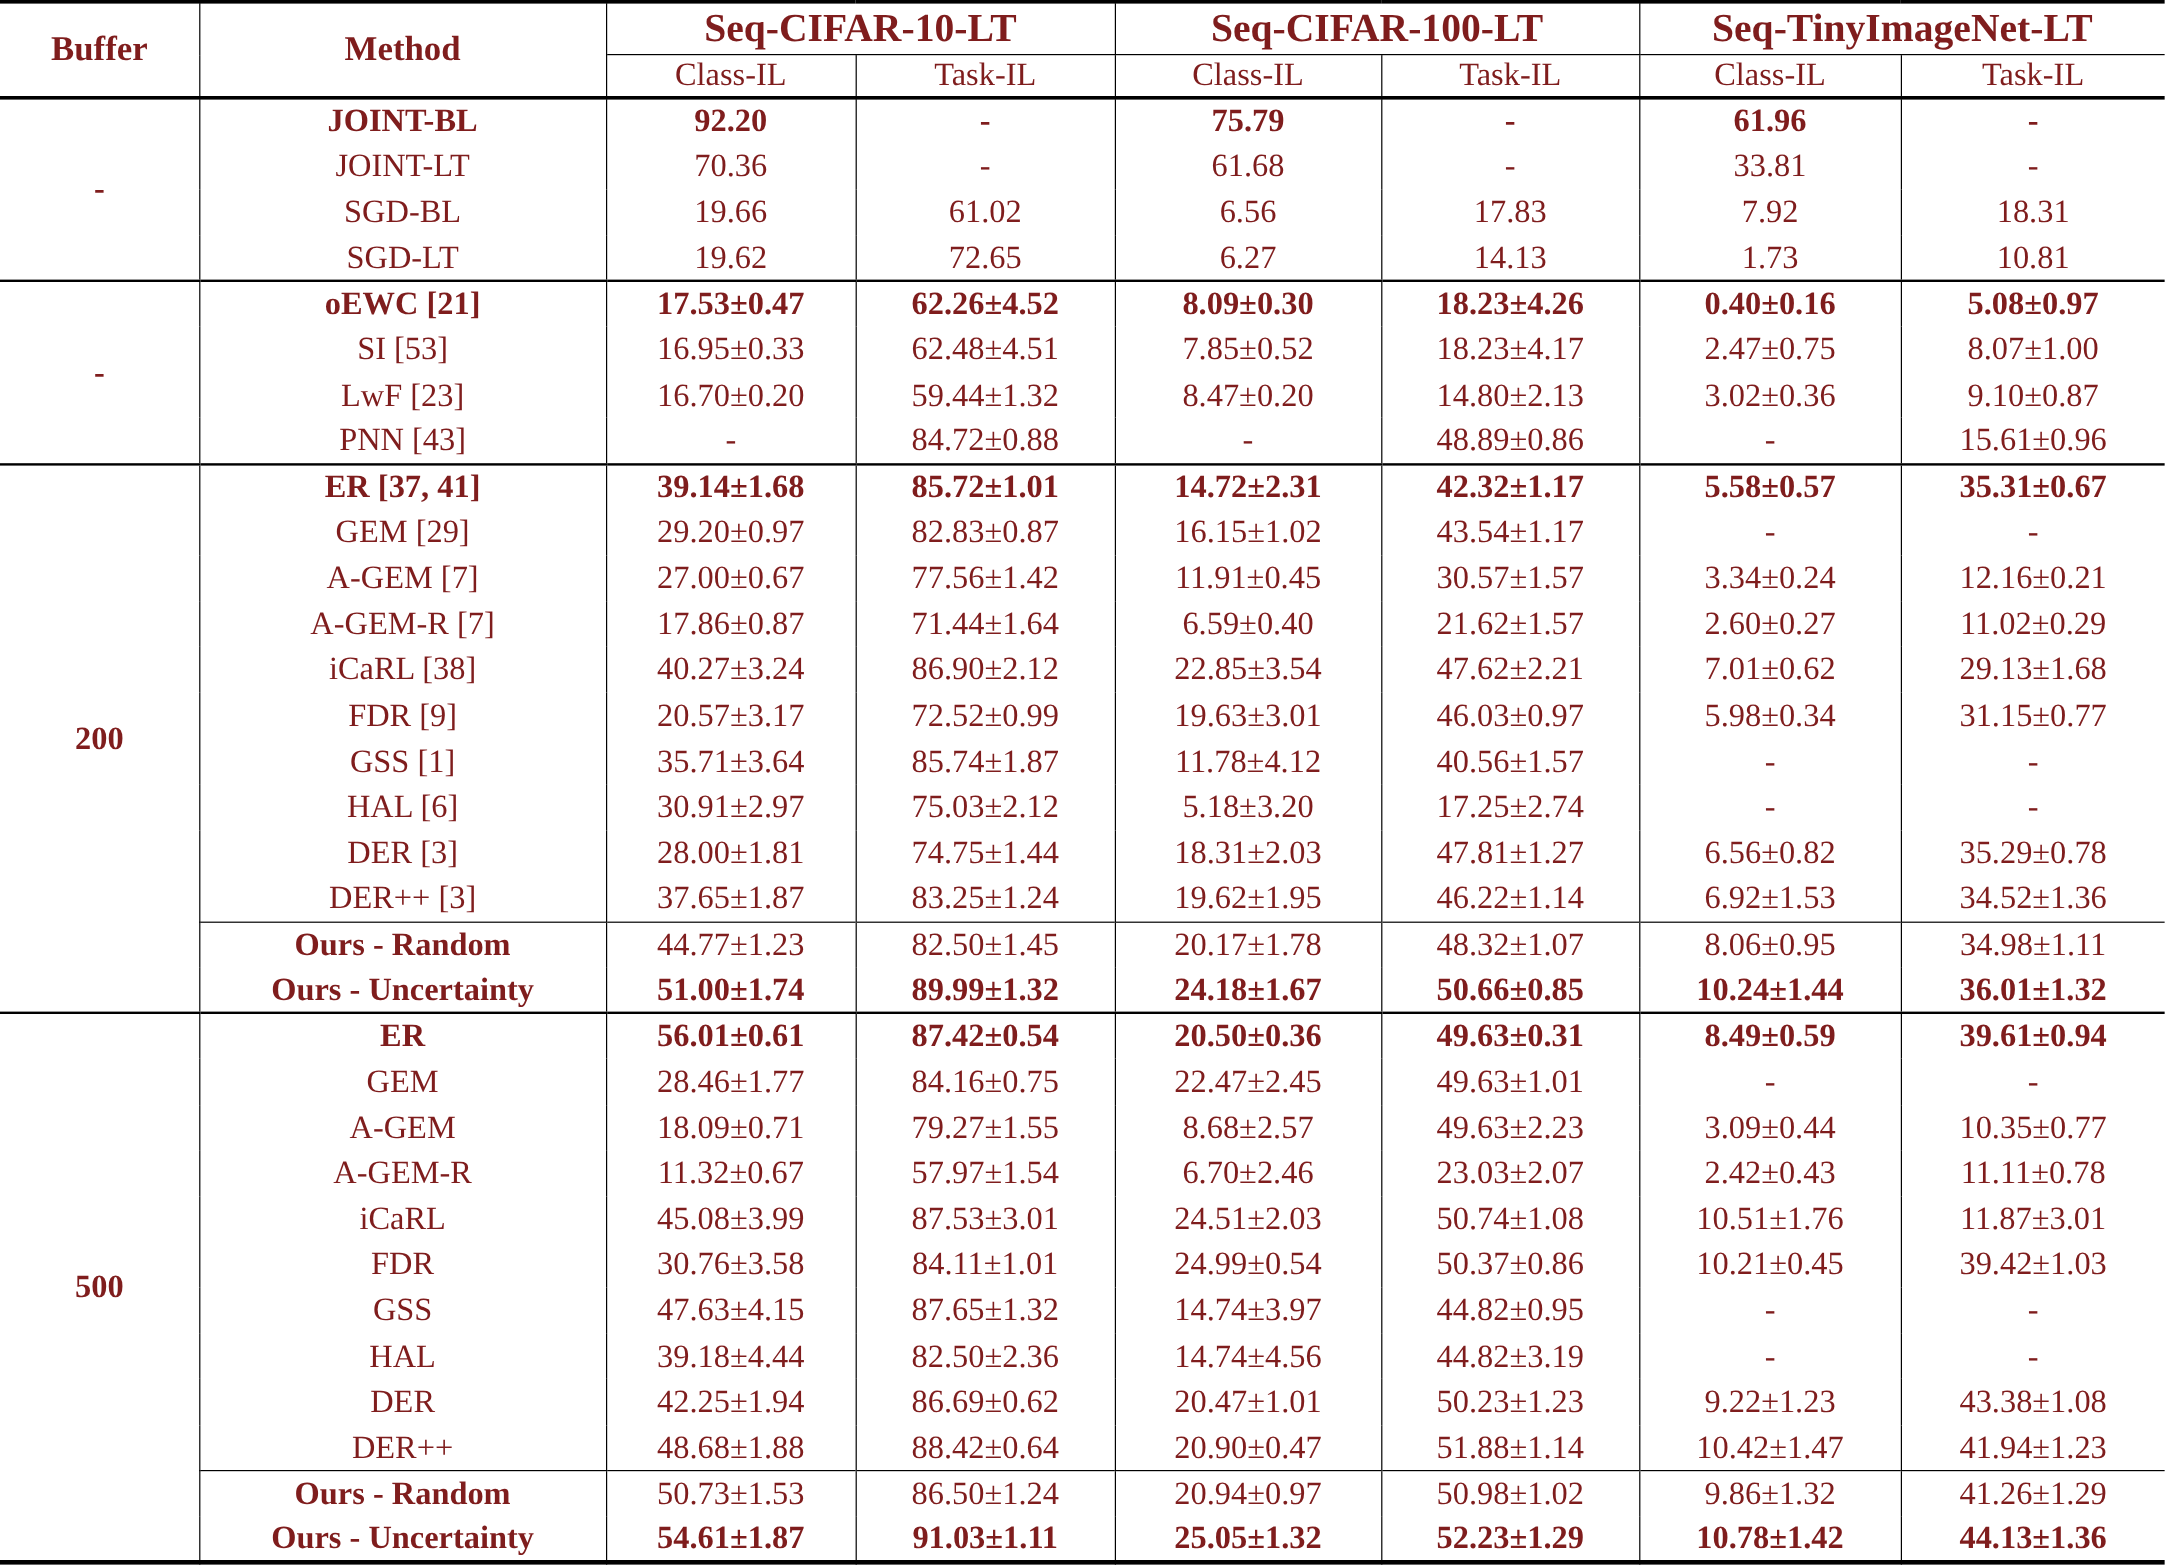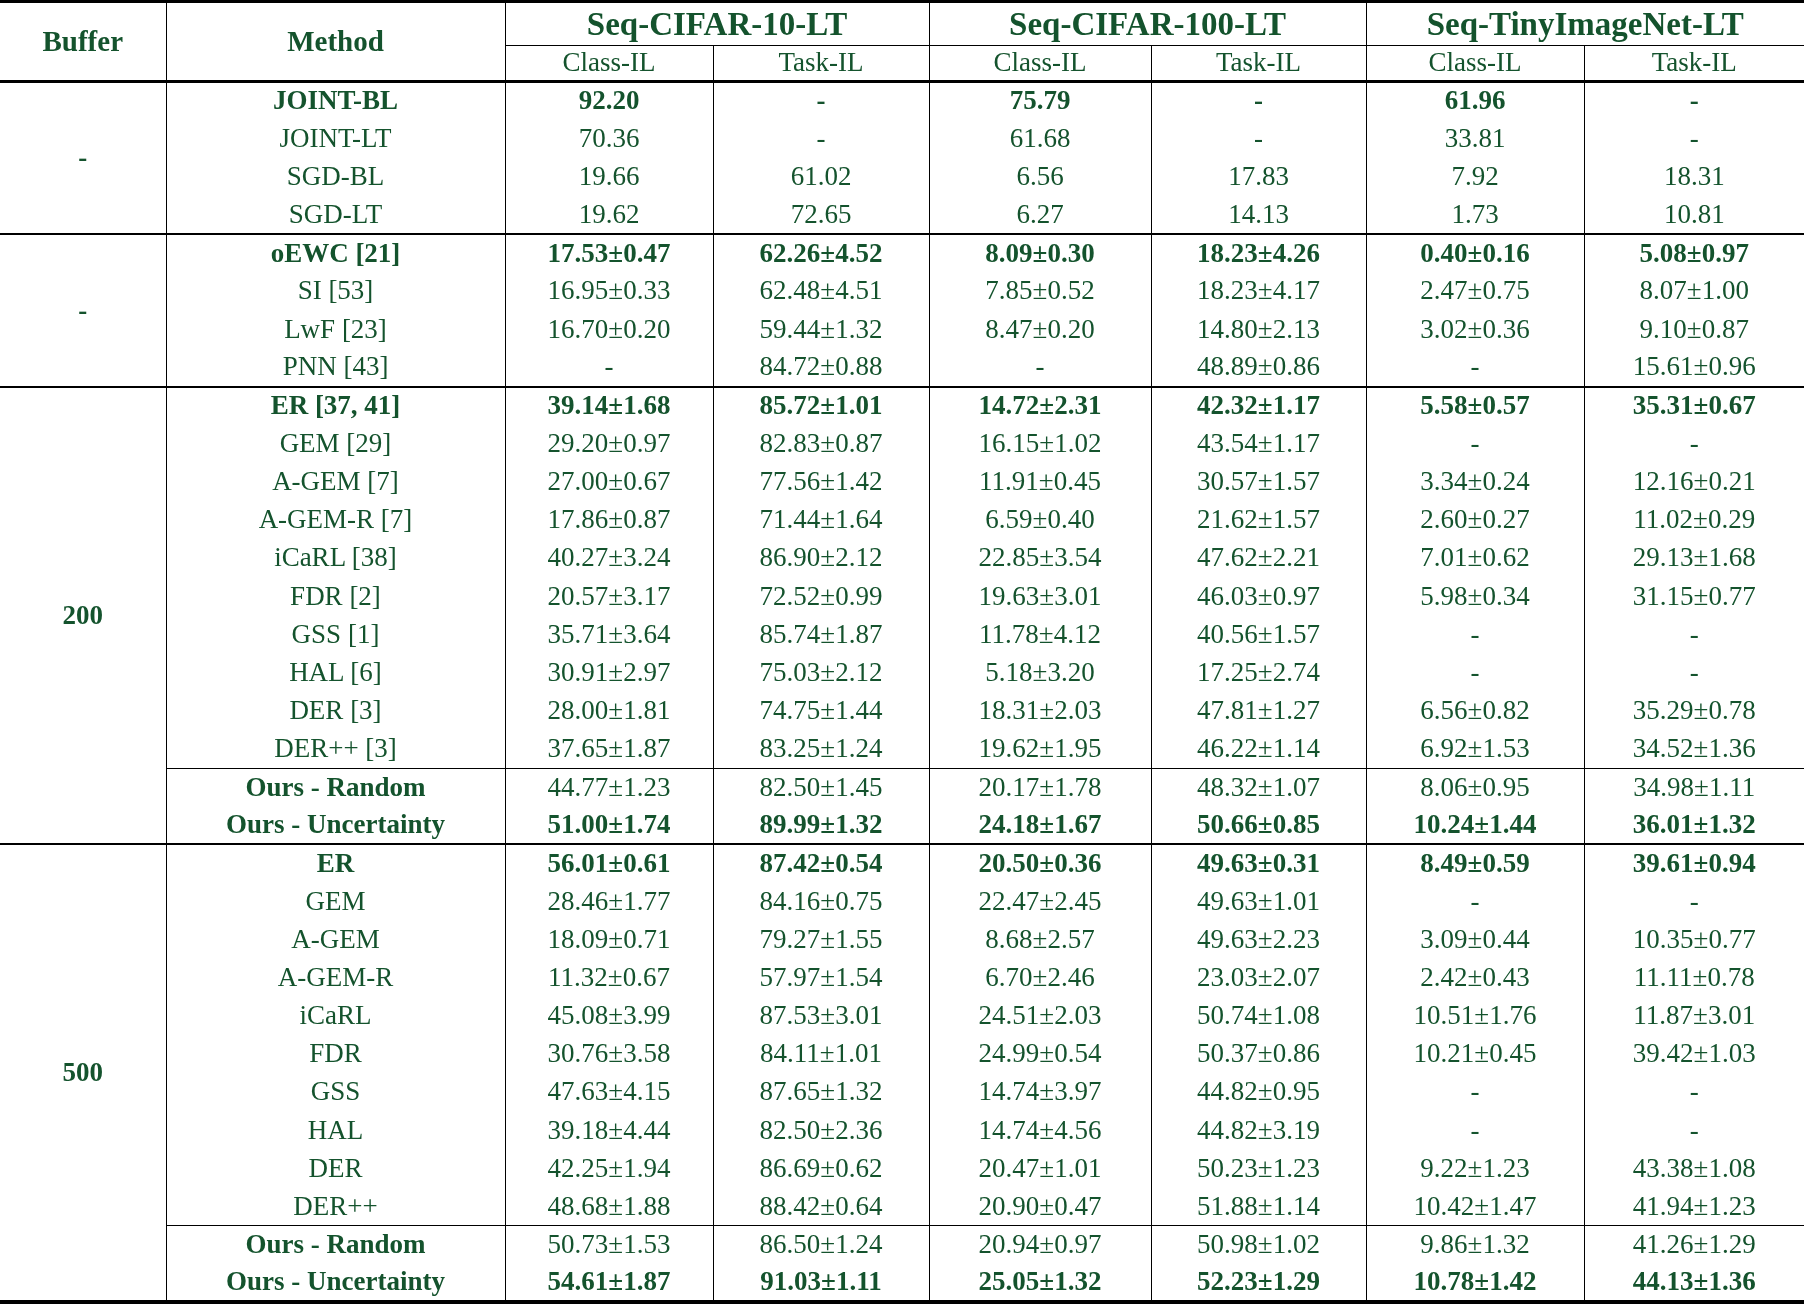--- a/index.html
+++ b/index.html
@@ -9,21 +9,21 @@
     width: 1804px;
     height: 1304px;
     overflow: hidden;
   }
   table.results {
     width: 1804px;
     height: 1304px;
     border-collapse: collapse;
     table-layout: fixed;
     font-family: "Liberation Serif", "DejaVu Serif", serif;
-    color: #14532d;
+    color: #7f1d1d;
     border-top: 3px solid #000;
     border-bottom: 4px solid #000;
   }
   th, td {
     padding: 0;
     text-align: center;
     vertical-align: middle;
     font-size: 27px;
     font-weight: normal;
     line-height: 1.1;
@@ -199,21 +199,21 @@
       <tr>
         <td class="method-cell">iCaRL [38]</td>
         <td class="value-cell c0">40.27±3.24</td>
         <td class="value-cell c1">86.90±2.12</td>
         <td class="value-cell c2">22.85±3.54</td>
         <td class="value-cell c3">47.62±2.21</td>
         <td class="value-cell c4">7.01±0.62</td>
         <td class="value-cell c5">29.13±1.68</td>
       </tr>
       <tr>
-        <td class="method-cell">FDR [2]</td>
+        <td class="method-cell">FDR [9]</td>
         <td class="value-cell c0">20.57±3.17</td>
         <td class="value-cell c1">72.52±0.99</td>
         <td class="value-cell c2">19.63±3.01</td>
         <td class="value-cell c3">46.03±0.97</td>
         <td class="value-cell c4">5.98±0.34</td>
         <td class="value-cell c5">31.15±0.77</td>
       </tr>
       <tr>
         <td class="method-cell">GSS [1]</td>
         <td class="value-cell c0">35.71±3.64</td>

